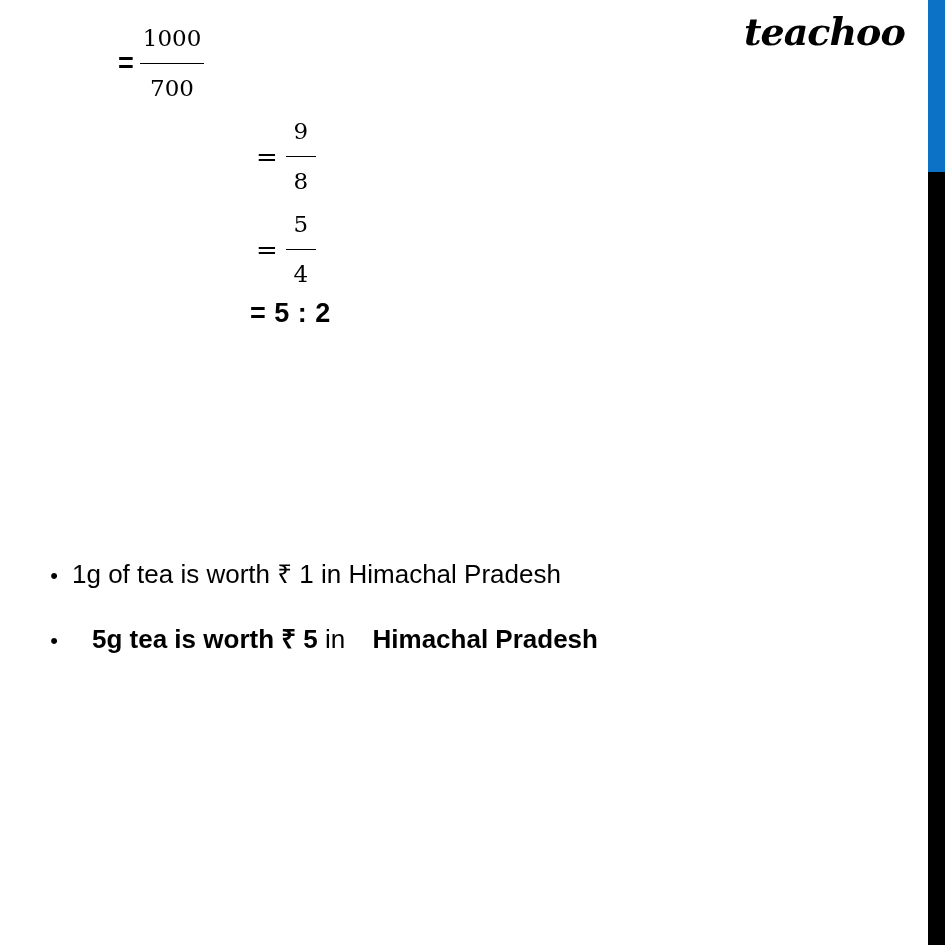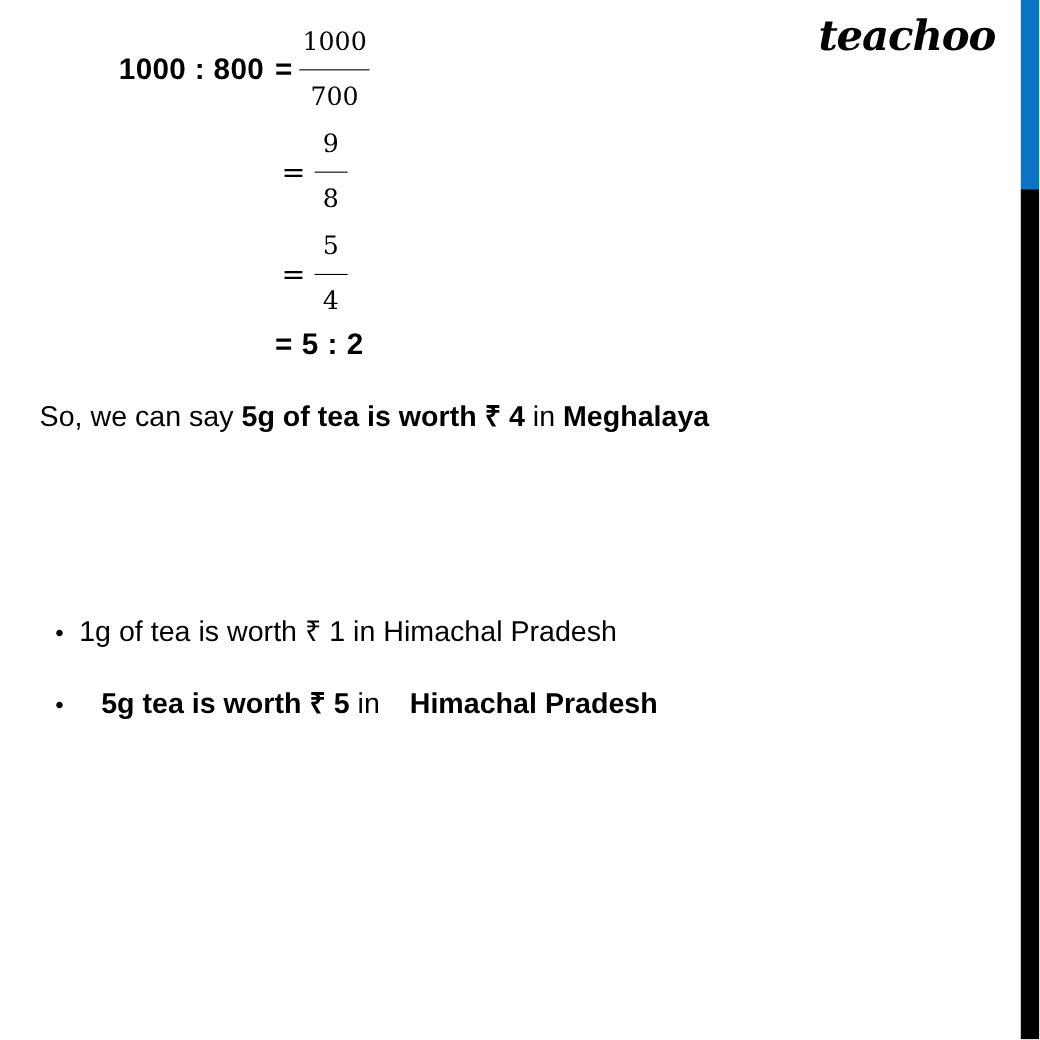--- a/index.html
+++ b/index.html
@@ -131,21 +131,20 @@
 <body>
 
 <div id="slide">
 
   <div class="edge-stripe edge-stripe-blue" style="background: rgb(12, 114, 198);"></div>
   <div class="edge-stripe edge-stripe-black" style="background: rgb(0, 0, 0);"></div>
 
   <div class="logo">teachoo</div>
 
   <div class="math-line" style="left:108px; top:25px;">
-    <span class="lead">1000 : 800</span>
     <span class="eq-bold" style="margin-left:10px;">=</span>
     <span class="frac">
       <span class="num">1000</span>
       <span class="bar"></span>
       <span class="den">700</span>
     </span>
   </div>
 
   <div class="math-line" style="left:250px; top:118px;">
     <span class="eq">=</span>
@@ -160,23 +159,20 @@
     <span class="eq">=</span>
     <span class="frac">
       <span class="num">5</span>
       <span class="bar"></span>
       <span class="den">4</span>
     </span>
   </div>
 
   <div class="ratio-result" style="left:250px; top:298px;">= 5 : 2</div>
 
-  <div class="para" style="top:362px;">
-    <span>So, we can say </span><b>5g of tea is worth ₹ 4</b><span> in </span><b>Meghalaya</b>
-  </div>
 
 
   <div class="bullet-row" style="top:558px;">
     <span class="bullet-dot">•</span>
     <span class="bullet-text">
       <span>1g of tea is worth ₹ 1 in Himachal Pradesh</span><b></b><span></span><b></b>
     </span>
   </div>
 
   <div class="bullet-row" style="top:623px;">

